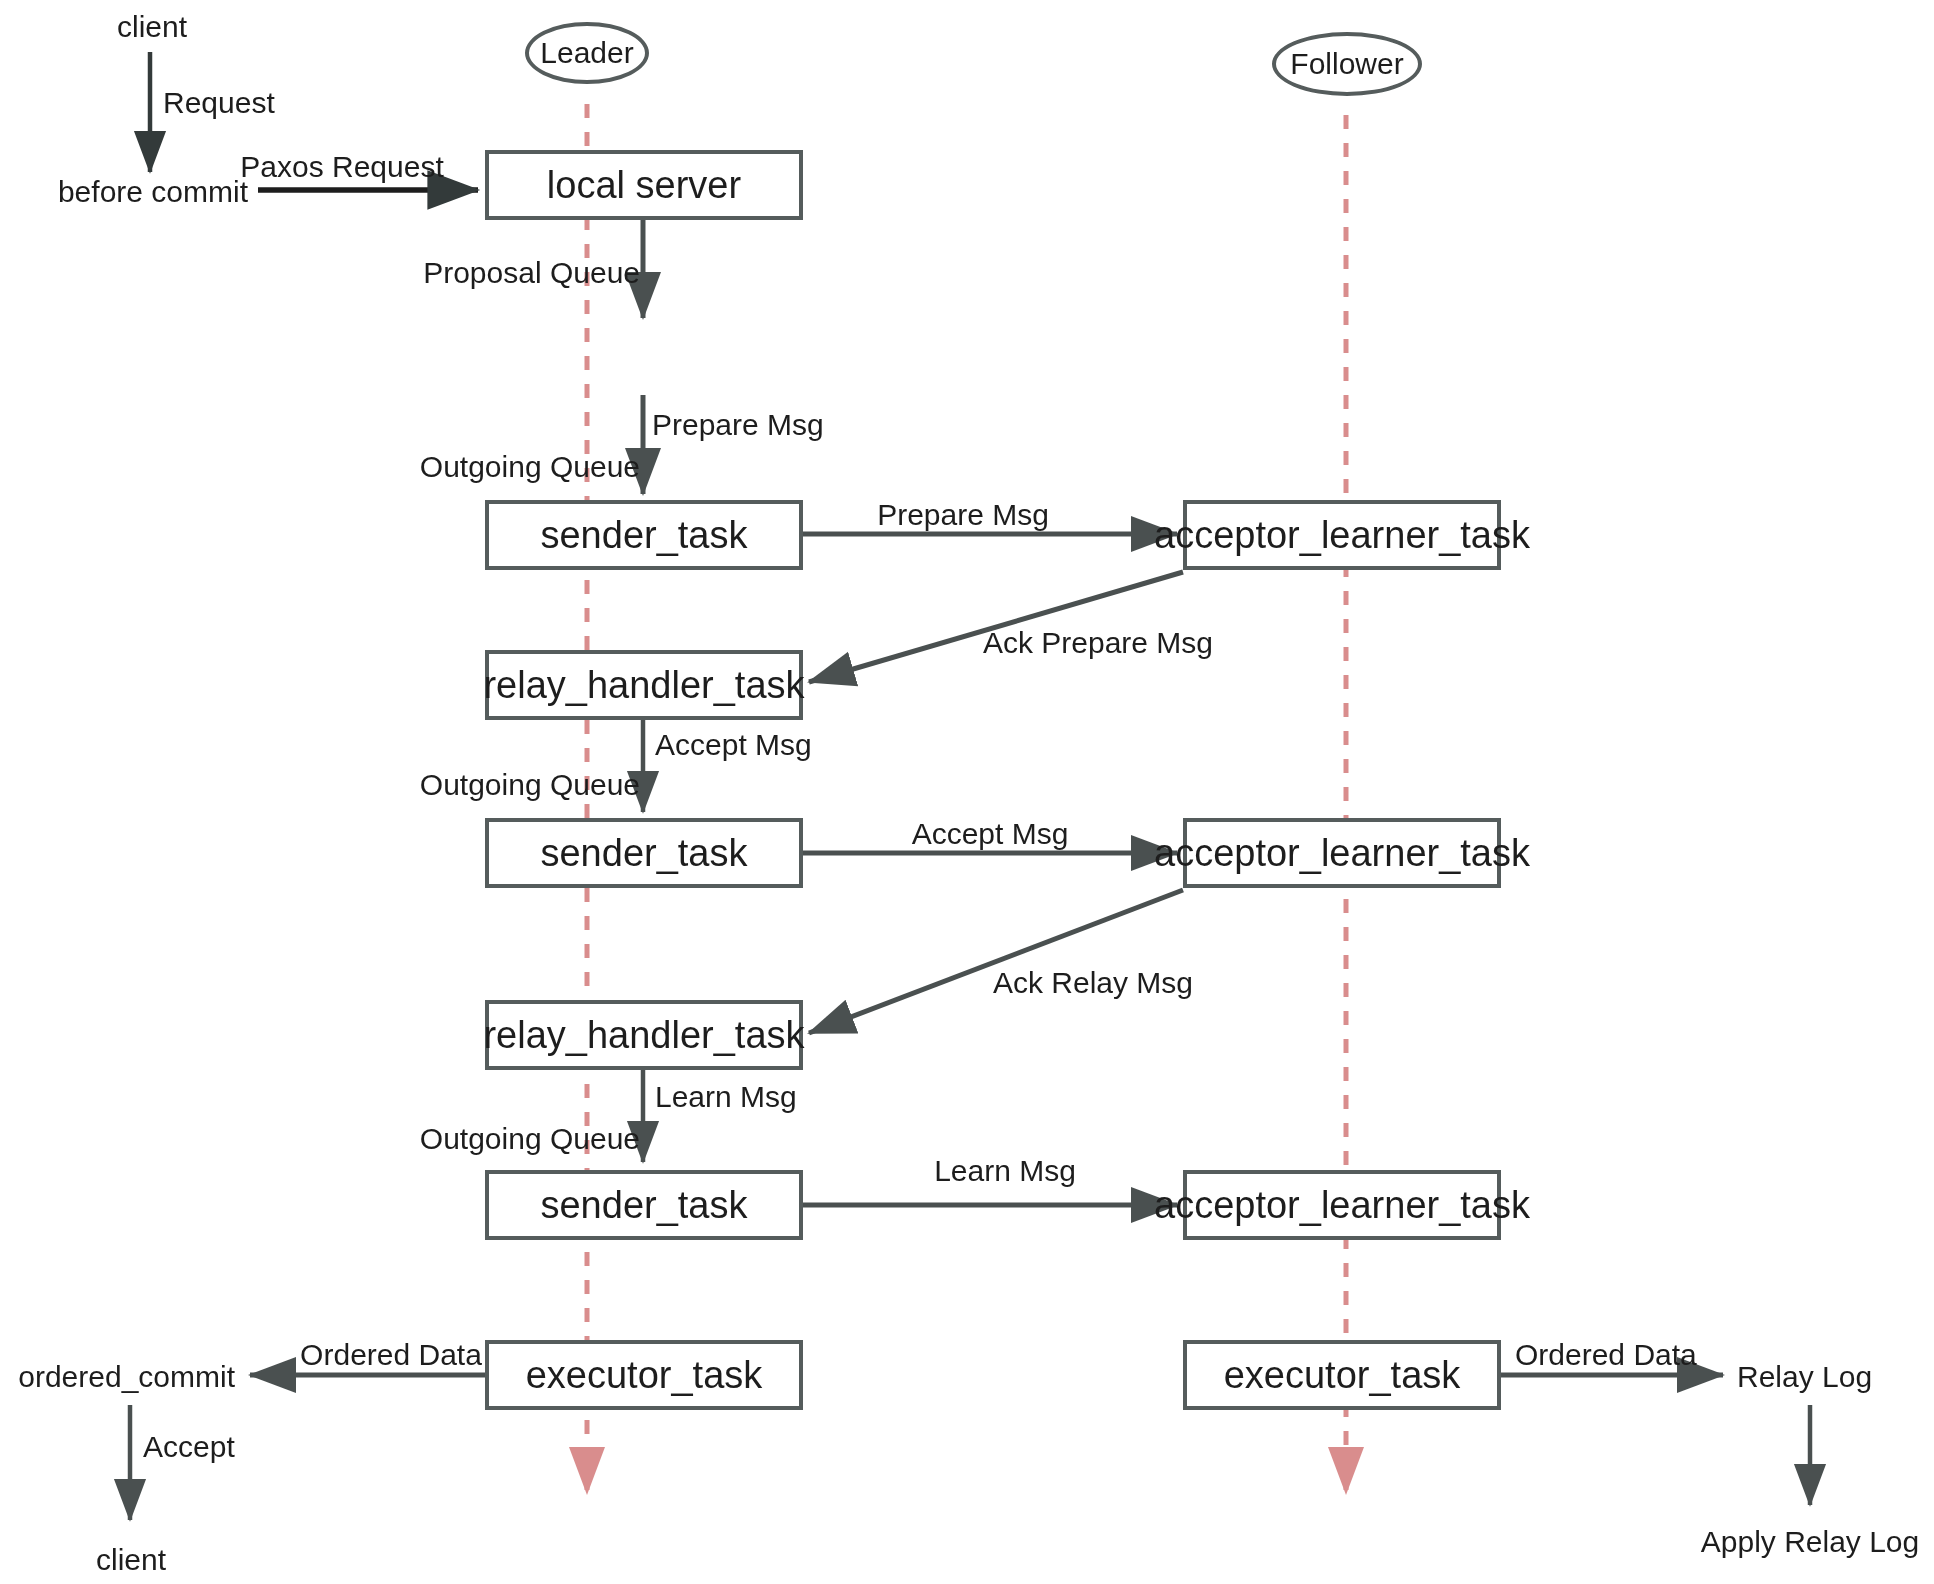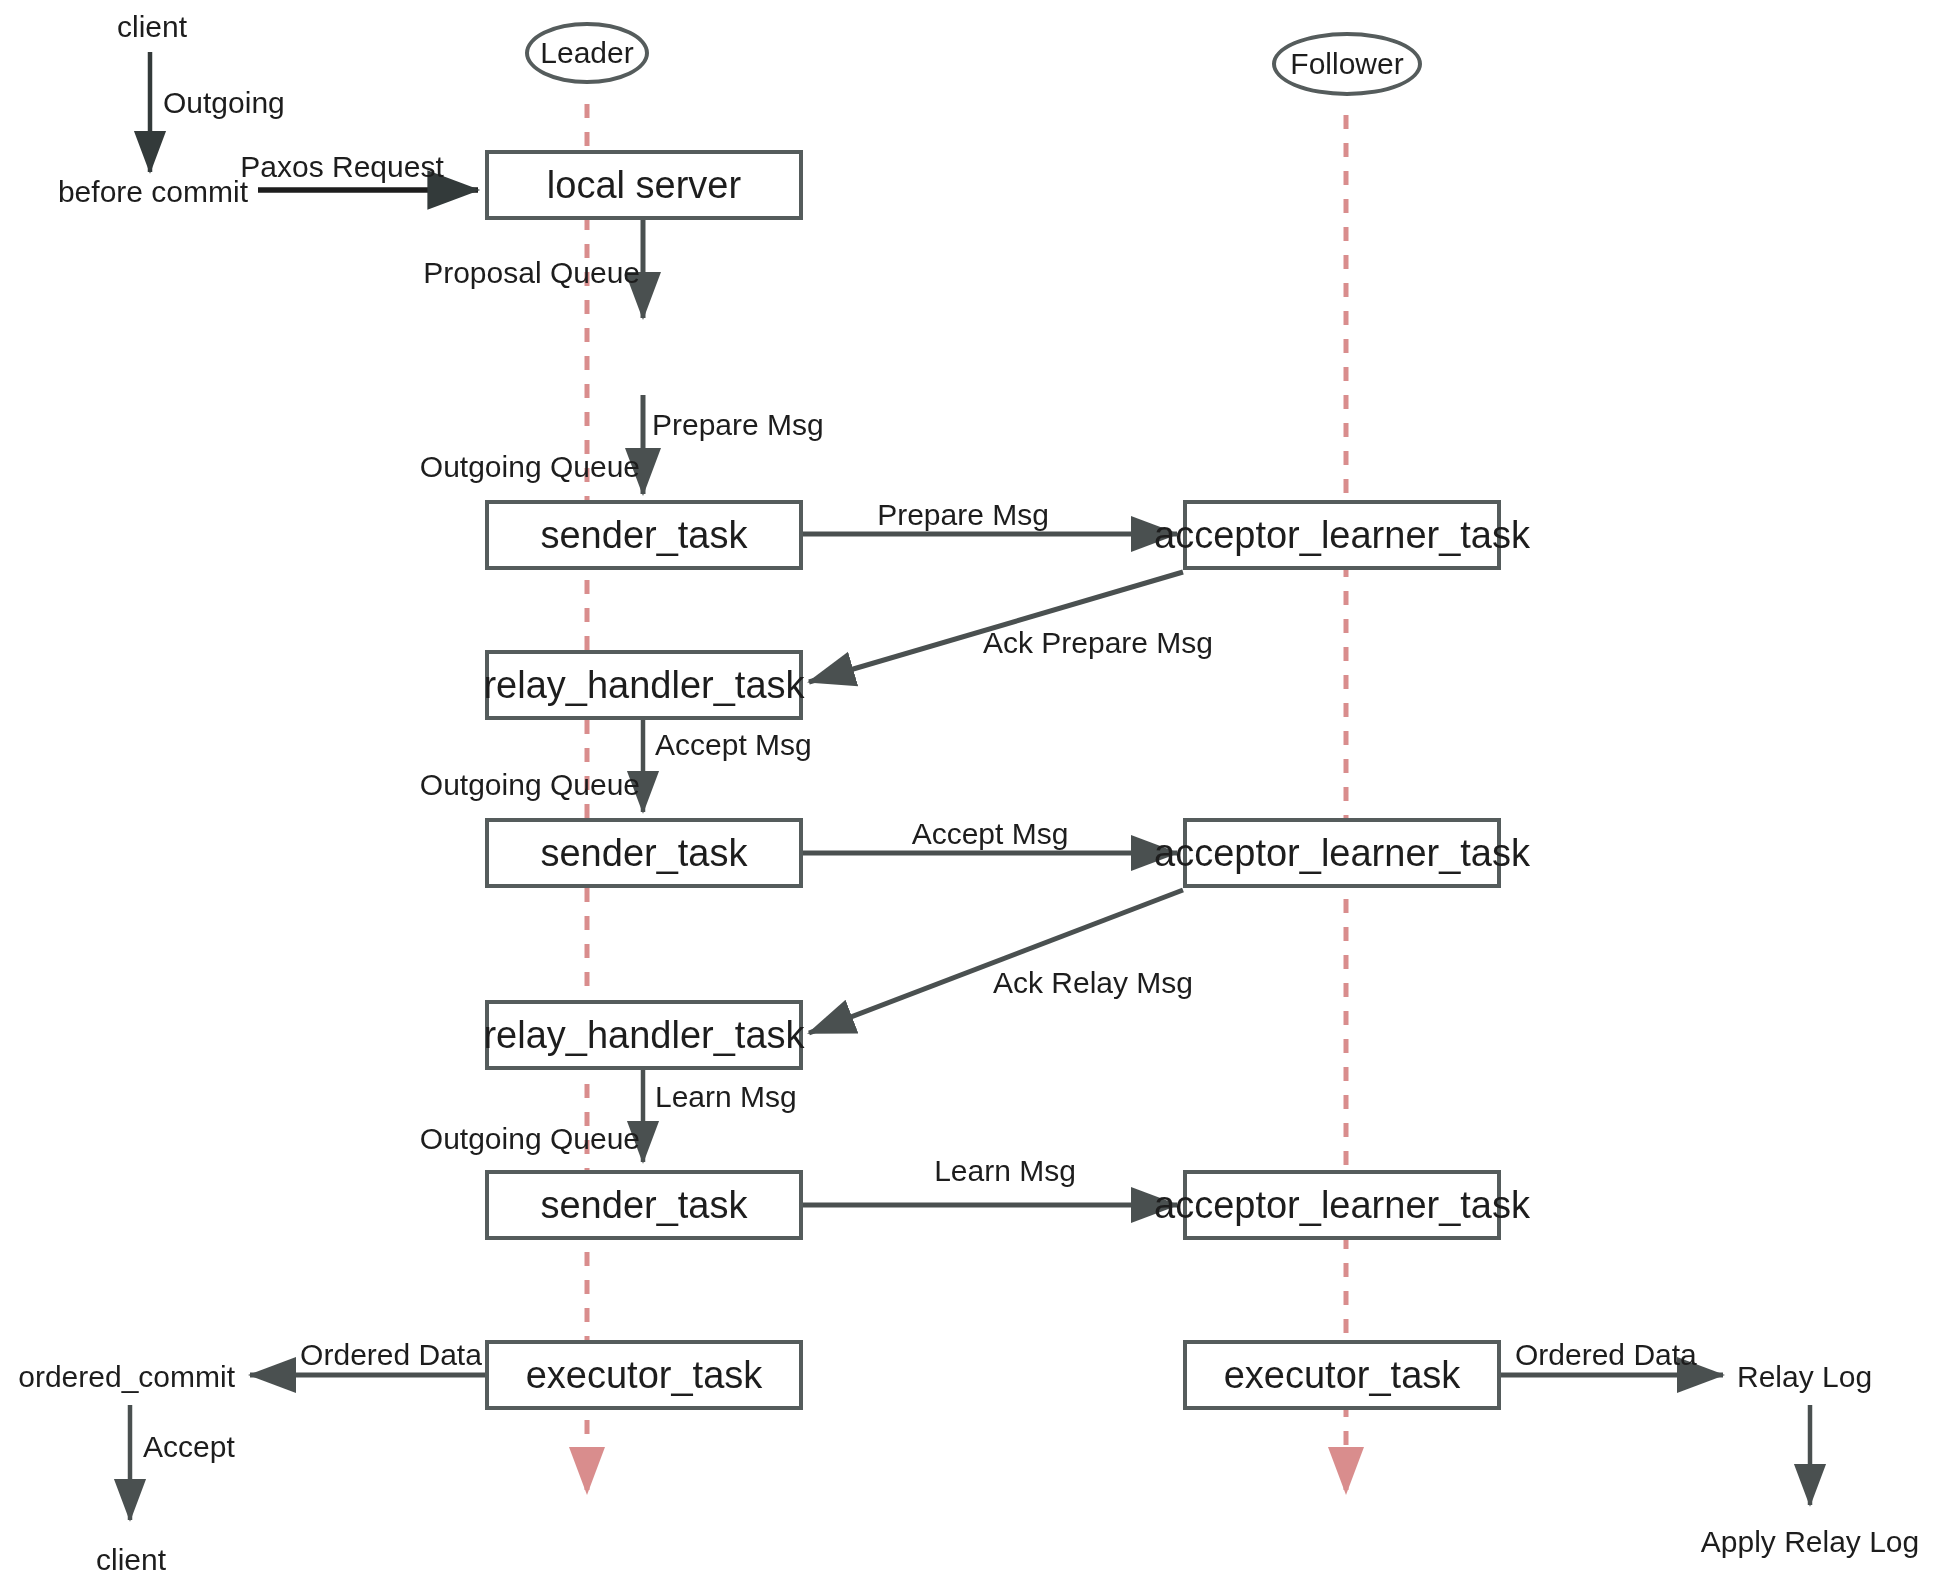--- a/index.html
+++ b/index.html
@@ -185,21 +185,21 @@
   <div class="lbl r" style="left:248px;top:177px;">before commit</div>
 
   <div class="lbl r" style="left:235px;top:1362px;">ordered_commit</div>
 
   <div class="lbl c" style="left:131px;top:1545px;">client</div>
 
   <div class="lbl" style="left:1737px;top:1362px;">Relay Log</div>
 
   <div class="lbl c" style="left:1810px;top:1527px;">Apply Relay Log</div>
 
-  <div class="lbl" style="left:163px;top:88px;">Outgoing</div>
+  <div class="lbl" style="left:163px;top:88px;">Request</div>
 
   <div class="lbl c" style="left:342px;top:152px;">Paxos Request</div>
 
   <div class="lbl r" style="left:640px;top:258px;">Proposal Queue</div>
 
   <div class="lbl" style="left:652px;top:410px;">Prepare Msg</div>
 
   <div class="lbl r" style="left:640px;top:452px;">Outgoing Queue</div>
 
   <div class="lbl c" style="left:963px;top:500px;">Prepare Msg</div>

